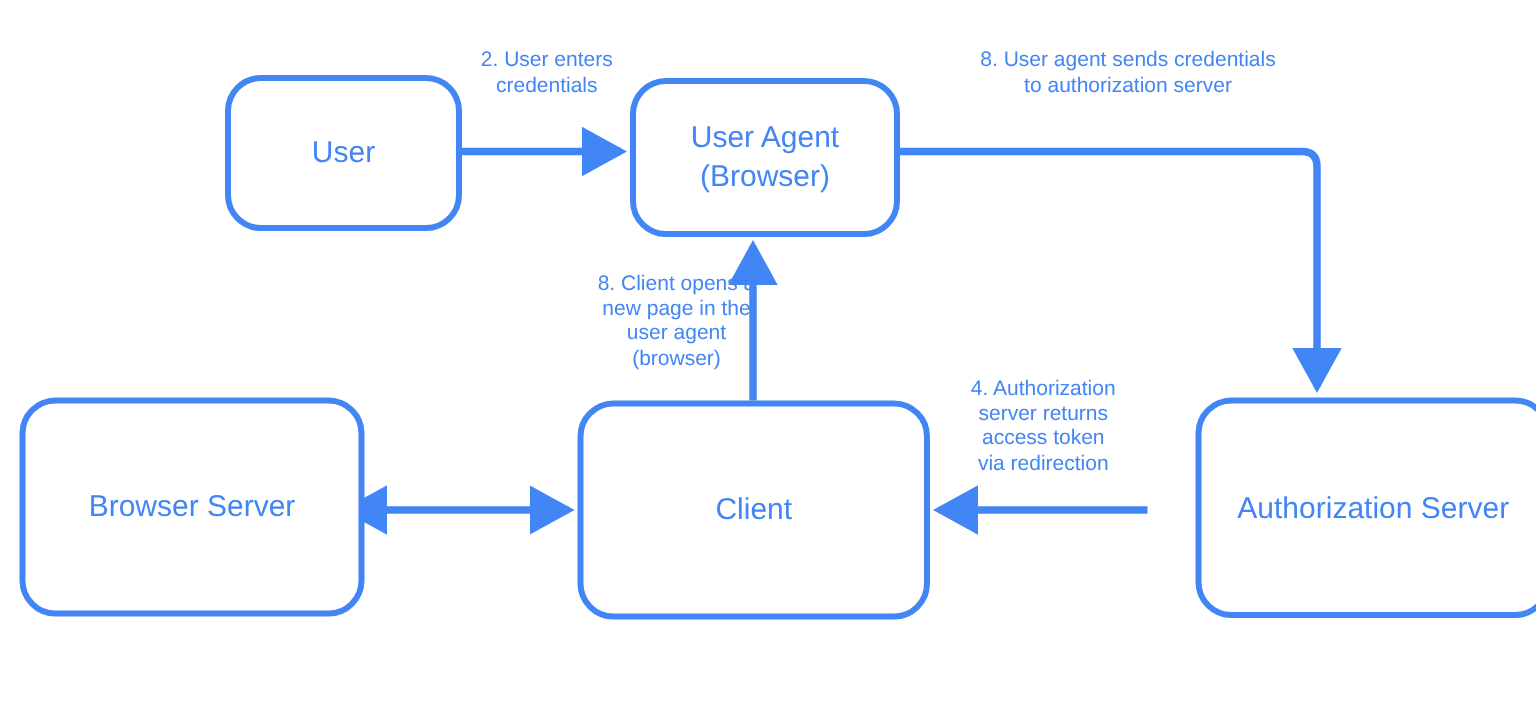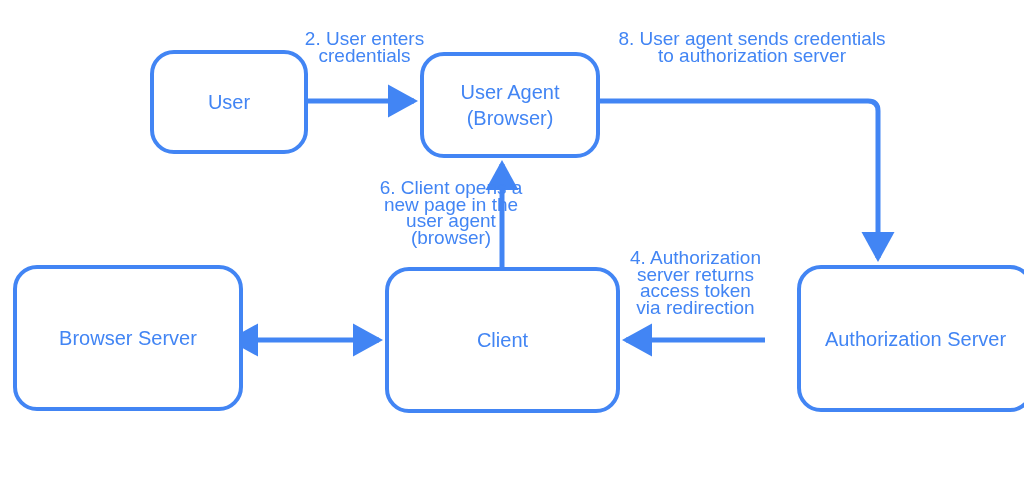--- a/index.html
+++ b/index.html
@@ -41,21 +41,21 @@
     font-family: "Liberation Sans", sans-serif;
     font-size: 20px;
     line-height: 26px;
     white-space: pre-line;
     letter-spacing: 0px;
   }
   .edge-label {
     position: absolute;
     color: #4285f4;
     font-family: "Liberation Sans", sans-serif;
-    font-size: 19px;
+    font-size: 14px;
     line-height: 16.5px;
     text-align: center;
     white-space: pre-line;
     background: transparent;
   }
   
   #node-user            { left: 150px; top: 50px;  width: 158px; height: 104px; }
   #node-user-agent      { left: 420px; top: 52px;  width: 180px; height: 106px; }
   #node-resource-server { left: 13px;  top: 265px; width: 230px; height: 146px; }
   #node-client          { left: 385px; top: 267px; width: 235px; height: 146px; align-items: center; }
@@ -107,21 +107,21 @@
   </div>
 
   <div class="node-box" id="node-client">
     <span class="node-label">Client</span>
   </div>
 
   <div class="node-box" id="node-auth-server">
     <span class="node-label">Authorization Server</span>
   </div>
 
-  <div class="edge-label" id="label-step1">6. Client opens a
+  <div class="edge-label" id="label-step1">8. Client opens a
 new page in the
 user agent
 (browser)</div>
 
   <div class="edge-label" id="label-step2">2. User enters
 credentials</div>
 
   <div class="edge-label" id="label-step3">8. User agent sends credentials
 to authorization server</div>
 

